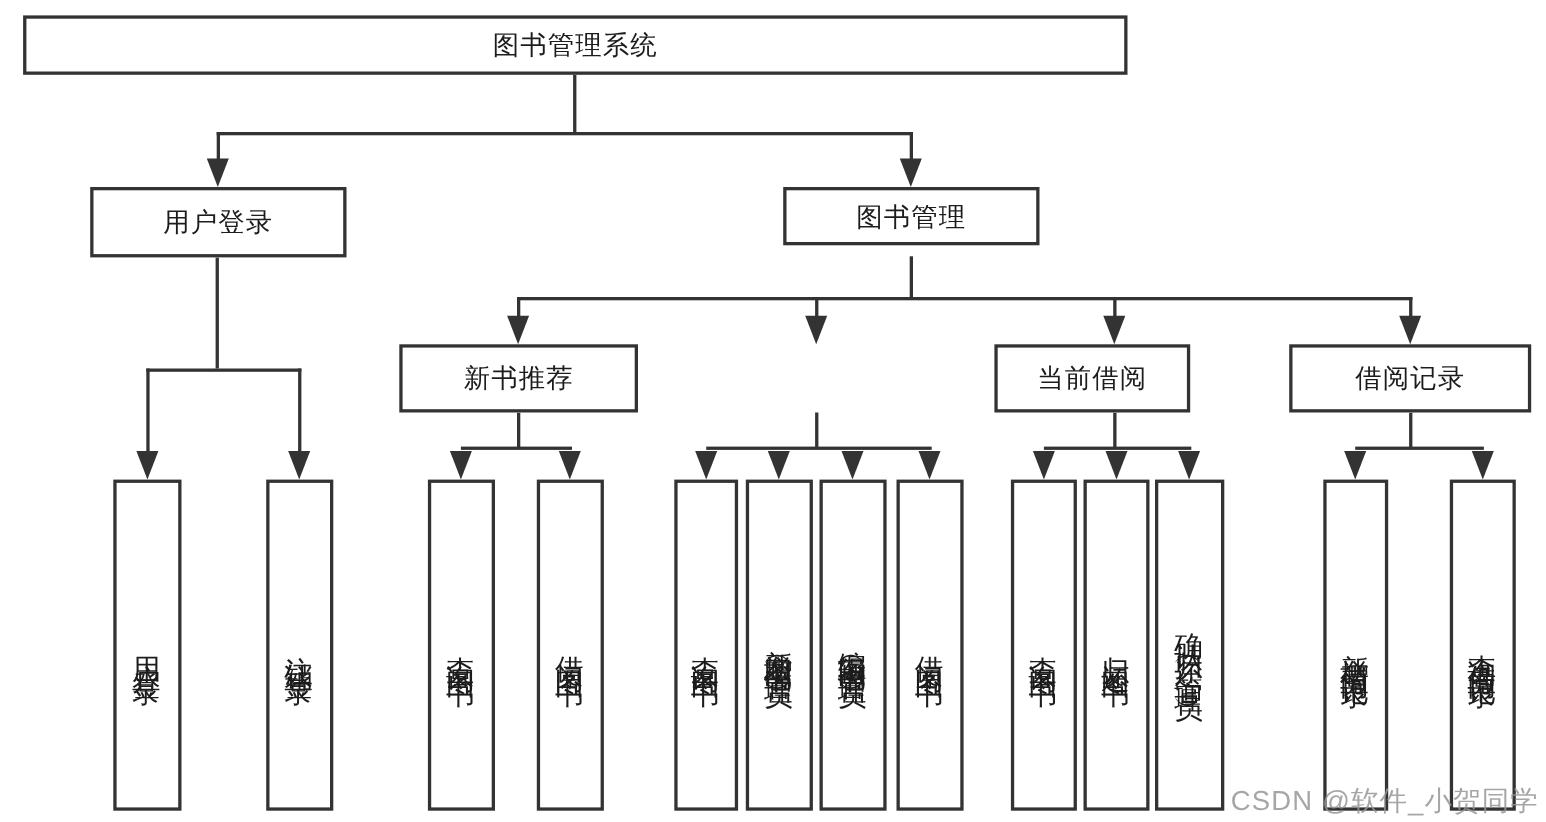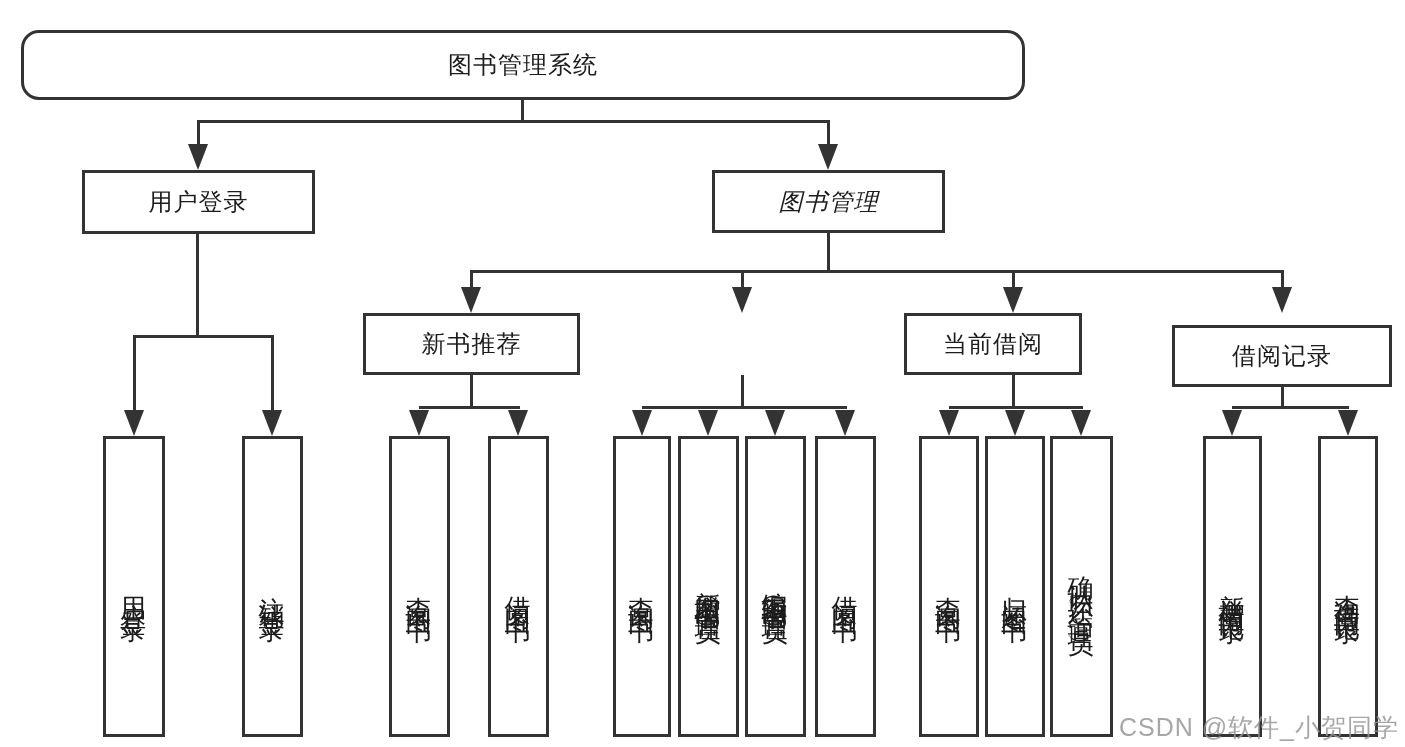--- a/index.html
+++ b/index.html
@@ -74,31 +74,31 @@
     letter-spacing: 1px;
     z-index: 5;
     white-space: nowrap;
   }
 </style>
 </head>
 <body>
 
 <div class="canvas">
 
-  <div class="node" style="left:21px; top:30px; width:1004px; height:70px;border-radius:18px;">图书管理系统</div>
+  <div class="node" style="left:21px; top:14px; width:1004px; height:54px;">图书管理系统</div>
 
   <div class="vline" style="left:521px; top:68px; height:53px;"></div>
   <div class="hline" style="left:197px; top:120px; width:633px;"></div>
   <div class="vline" style="left:197px; top:120px; height:28px;"></div>
   <div class="vline" style="left:827px; top:120px; height:28px;"></div>
   <div class="arrow" style="left:188px; top:144px;"></div>
   <div class="arrow" style="left:818px; top:144px;"></div>
 
   <div class="node" style="left:82px; top:170px; width:233px; height:64px;">用户登录</div>
-  <div class="node" style="left:712px; top:170px; width:233px; height:63px;font-style:italic;">图书管理</div>
+  <div class="node" style="left:712px; top:170px; width:233px; height:53px;">图书管理</div>
 
   <div class="vline" style="left:196px; top:234px; height:101px;"></div>
   <div class="hline" style="left:133px; top:335px; width:141px;"></div>
   <div class="vline" style="left:133px; top:335px; height:77px;"></div>
   <div class="vline" style="left:271px; top:335px; height:77px;"></div>
   <div class="arrow" style="left:124px; top:410px;"></div>
   <div class="arrow" style="left:262px; top:410px;"></div>
 
   <div class="vline" style="left:827px; top:233px; height:37px;"></div>
   <div class="hline" style="left:470px; top:270px; width:814px;"></div>
@@ -106,21 +106,21 @@
   <div class="vline" style="left:741px; top:270px; height:19px;"></div>
   <div class="vline" style="left:1012px; top:270px; height:19px;"></div>
   <div class="vline" style="left:1281px; top:270px; height:19px;"></div>
   <div class="arrow" style="left:461px; top:287px;"></div>
   <div class="arrow" style="left:732px; top:287px;"></div>
   <div class="arrow" style="left:1003px; top:287px;"></div>
   <div class="arrow" style="left:1272px; top:287px;"></div>
 
   <div class="node" style="left:363px; top:313px; width:217px; height:62px;">新书推荐</div>
   <div class="node" style="left:904px; top:313px; width:178px; height:62px;">当前借阅</div>
-  <div class="node" style="left:1172px; top:313px; width:220px; height:62px;margin-top:12px;">借阅记录</div>
+  <div class="node" style="left:1172px; top:313px; width:220px; height:62px;">借阅记录</div>
 
   <div class="vline" style="left:470px; top:375px; height:32px;"></div>
   <div class="hline" style="left:419px; top:406px; width:101px;"></div>
   <div class="arrow" style="left:409px; top:410px;"></div>
   <div class="arrow" style="left:508px; top:410px;"></div>
 
   <div class="vline" style="left:741px; top:375px; height:32px;"></div>
   <div class="hline" style="left:642px; top:406px; width:205px;"></div>
   <div class="arrow" style="left:632px; top:410px;"></div>
   <div class="arrow" style="left:698px; top:410px;"></div>

